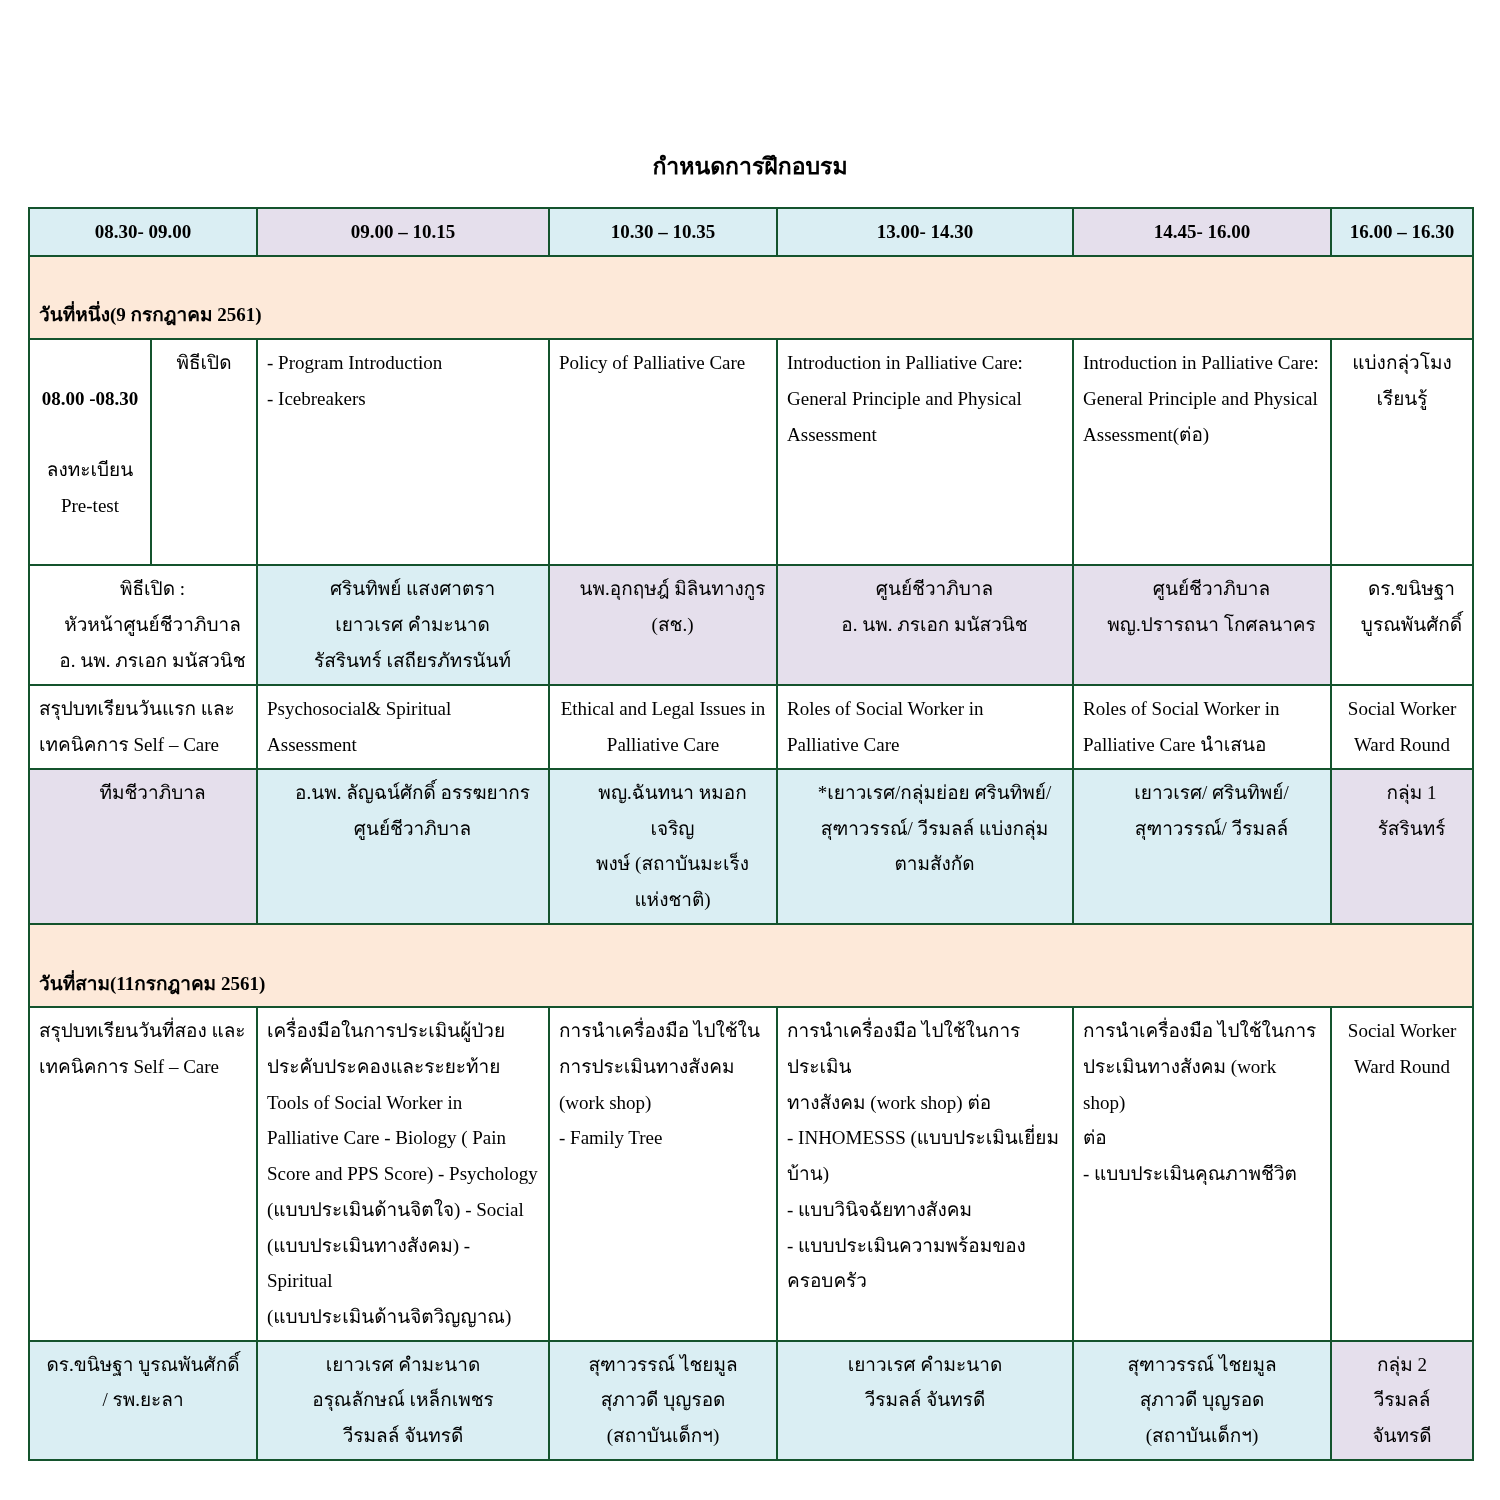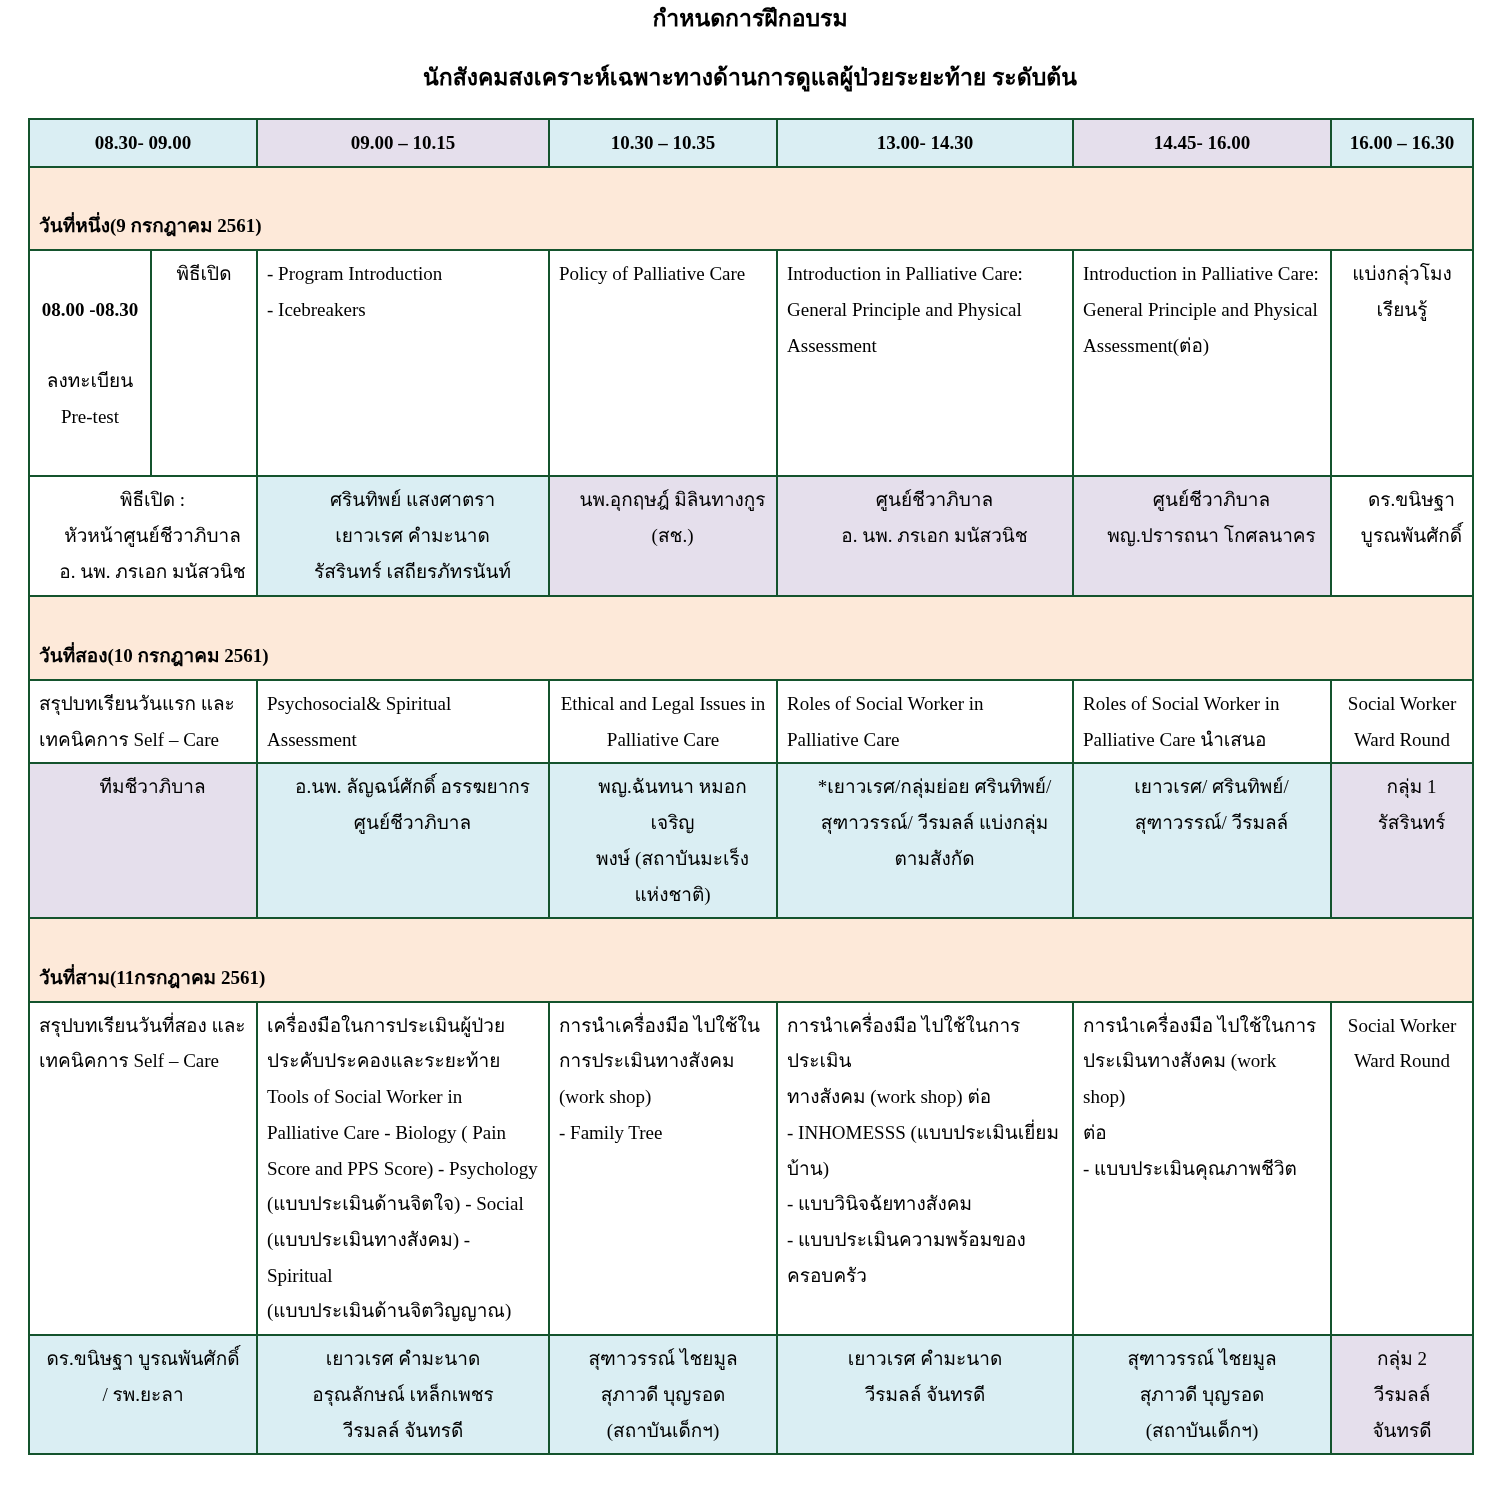--- a/index.html
+++ b/index.html
@@ -7,21 +7,21 @@
     background: #ffffff;
     width: 1500px; height: 1500px;
     overflow: hidden;
   }
   body {
     font-family: "Liberation Serif", "DejaVu Serif", serif;
     color: #000000;
   }
   .page { width: 1500px; height: 1500px; position: relative; background: #fff; }
 
-  .titles { text-align: center; font-weight: bold; }
+  .titles { padding-top: 148px; text-align: center; font-weight: bold; }
   .titles .t1 { font-size: 23px; margin-bottom: 23px; }
   .titles .t2 { font-size: 23px; margin-bottom: 23px; }
   .titles .t3 { font-size: 22px; white-space: pre-wrap; }
 
   table.sched {
     border-collapse: collapse;
     table-layout: fixed;
     width: 1444px;
     margin: 15px 0 0 28px;
   }
@@ -57,21 +57,20 @@
 
   td.hdr-cell { font-weight: bold; text-align: center; vertical-align: middle; }
 </style>
 </head>
 <body>
 
 <div class="page">
 
   <div class="titles">
     <div class="t1">กำหนดการฝึกอบรม</div>
-    <div class="t2">นักสังคมสงเคราะห์เฉพาะทางด้านการดูแลผู้ป่วยระยะท้าย ระดับต้น</div>
   </div>
 
   <table class="sched">
     <colgroup>
       <col style="width:122px">
         <col style="width:106px">
         <col style="width:292px">
       <col style="width:228px">
         <col style="width:296px">
         <col style="width:258px">
@@ -122,25 +121,20 @@
       <td class="center bg-l">นพ.อุกฤษฎ์  มิลินทางกูร
 (สช.)</td>
       <td class="center bg-l">ศูนย์ชีวาภิบาล
 อ. นพ. ภรเอก มนัสวนิช</td>
       <td class="center bg-l">ศูนย์ชีวาภิบาล
 พญ.ปรารถนา โกศลนาคร</td>
       <td class="center bg-w">ดร.ขนิษฐา
 บูรณพันศักดิ์</td>
     </tr>
 
-    <tr class="h40">
-      <td colspan="7" class="band-cell bg-p">
-        <span class="band-label">วันที่สอง</span><span class="band-date">(10 กรกฎาคม 2561)</span>
-      </td>
-    </tr>
     <tr class="h76">
       <td colspan="2" class="left bg-w">สรุปบทเรียนวันแรก และ
 เทคนิคการ Self – Care</td>
       <td class="left bg-w">Psychosocial&amp; Spiritual Assessment</td>
       <td class="center bg-w">Ethical and Legal Issues in
 Palliative Care</td>
       <td class="left bg-w">Roles  of  Social  Worker  in
 Palliative Care</td>
       <td class="left bg-w">Roles  of  Social  Worker  in
 Palliative Care  นำเสนอ</td>

